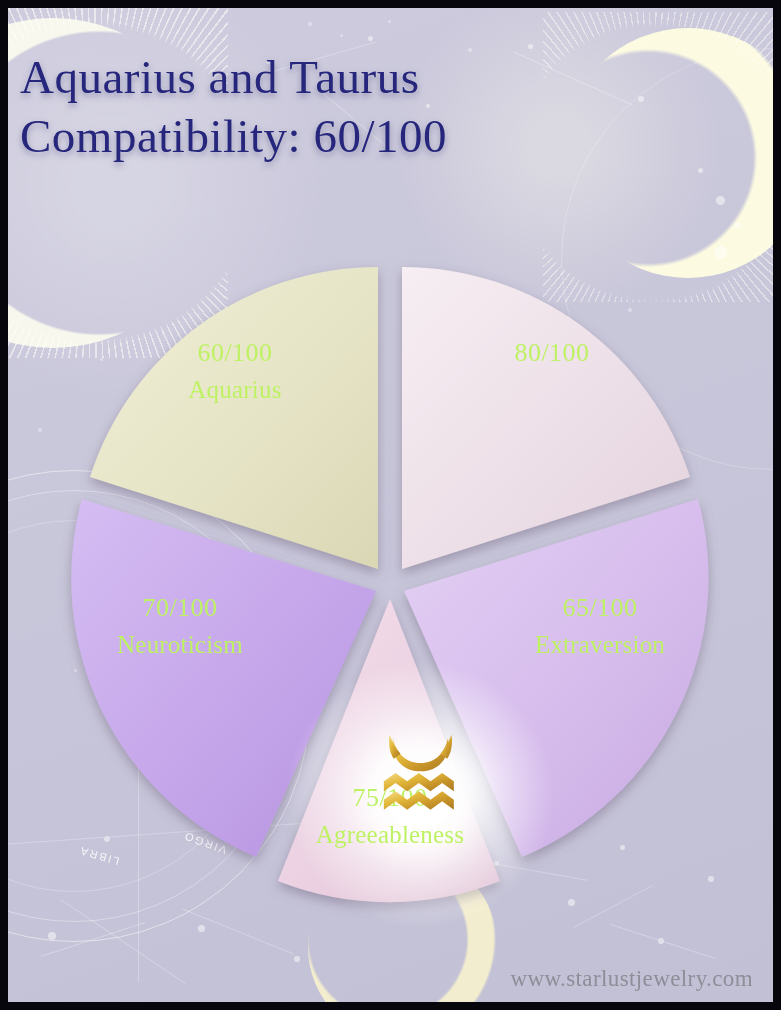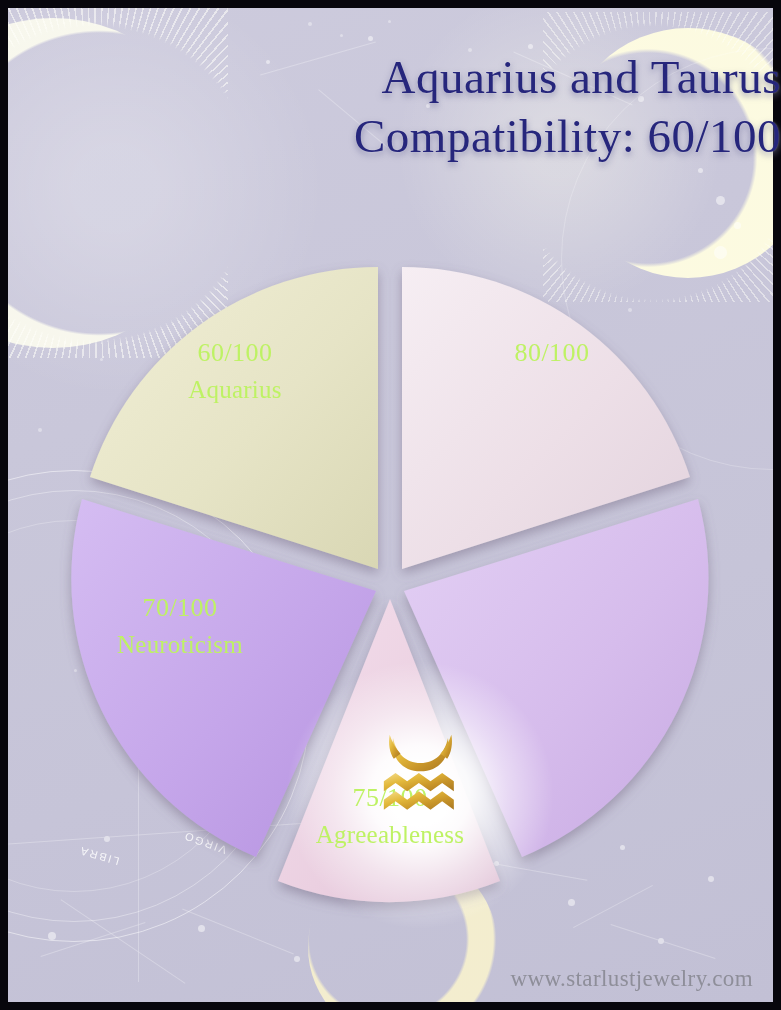--- a/index.html
+++ b/index.html
@@ -40,21 +40,21 @@
 
   .star{position:absolute;border-radius:50%;background:#fff;}
   .dot{position:absolute;border-radius:50%;background:rgba(255,255,255,.75);}
 
   
   .arc{position:absolute;border-radius:50%;border:1px solid rgba(255,255,255,.5);}
   .zlabel{position:absolute;color:rgba(255,255,255,.85);font-size:11px;letter-spacing:2px;
           font-family:"Liberation Sans",sans-serif;}
 
   
-  #title{position:absolute;left:0;right:0;top:48px;text-align:right;z-index:6;}
+  #title{position:absolute;left:0;right:12px;top:48px;text-align:left;z-index:6;padding-left:20px;}
   #title div{color:#26267c;font-size:47px;line-height:1.26;letter-spacing:.5px;
              font-family:"Liberation Serif",serif;
              text-shadow:0 3px 6px rgba(120,120,160,.75), 0 0 2px rgba(255,255,255,.4);}
 
   
   #pie{position:absolute;left:30px;top:205px;width:720px;height:730px;z-index:4;}
 
   
   #glow{position:absolute;left:255px;top:455px;width:270px;height:270px;z-index:5;
         background:radial-gradient(circle,#ffffff 0 16%, rgba(255,255,255,.92) 26%,
@@ -220,20 +220,24 @@
     
     <div class="lbl" style="left:60px;top:130px;width:290px;">
       <div class="score">60/100</div>
       <div class="trait">Aquarius</div>
     </div>
 
     <div class="lbl" style="left:372px;top:130px;width:300px;">
       <div class="score">80/100</div>
     </div>
 
+    <div class="lbl" style="left:440px;top:385px;width:260px;">
+      <div class="score">65/100</div>
+      <div class="trait">Extraversion</div>
+    </div>
 
     <div class="lbl" style="left:230px;top:575px;width:260px;">
       <div class="score">75/100</div>
       <div class="trait">Agreeableness</div>
     </div>
 
     <div class="lbl" style="left:20px;top:385px;width:260px;">
       <div class="score">70/100</div>
       <div class="trait">Neuroticism</div>
     </div>

